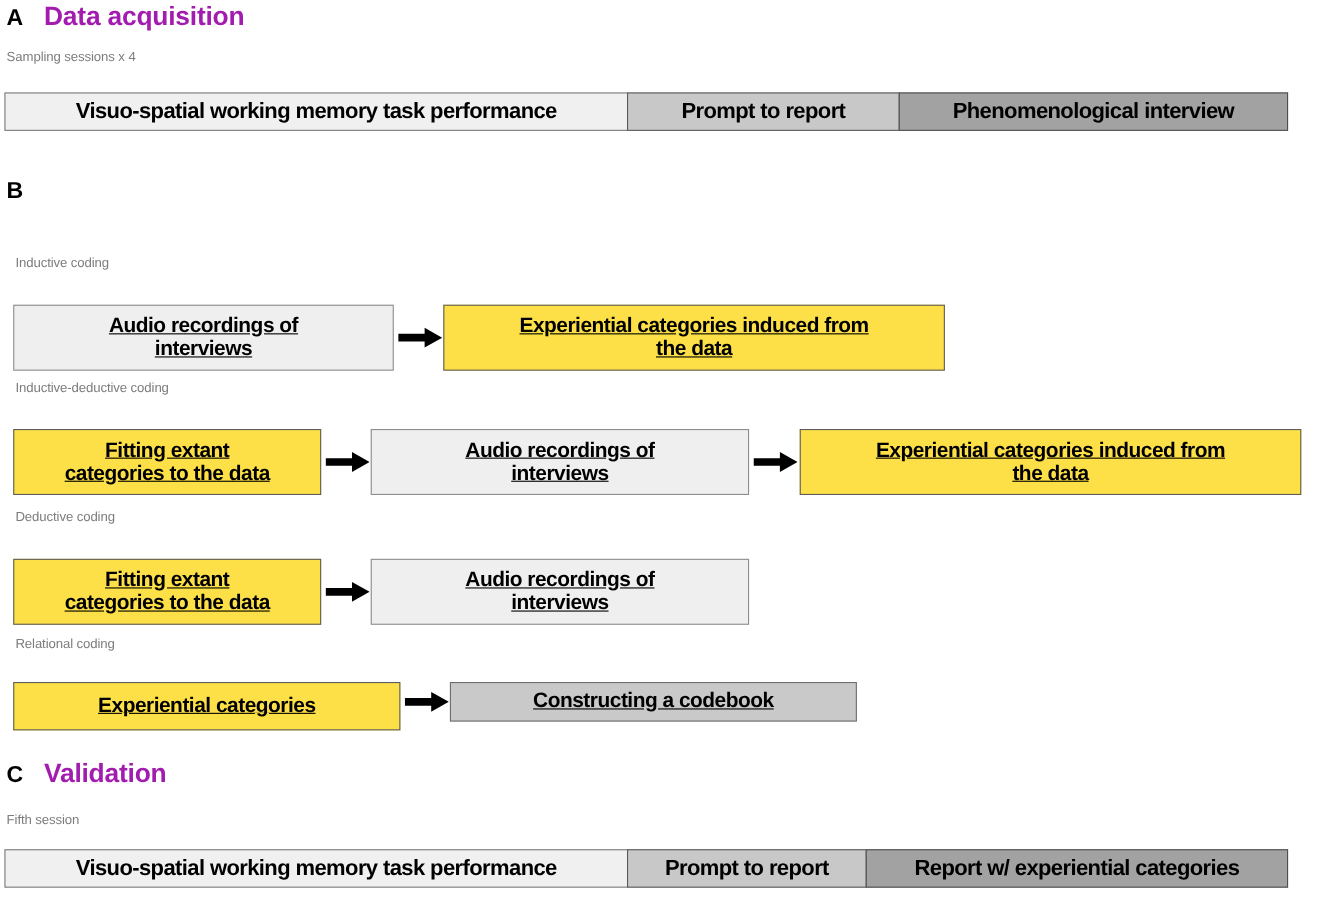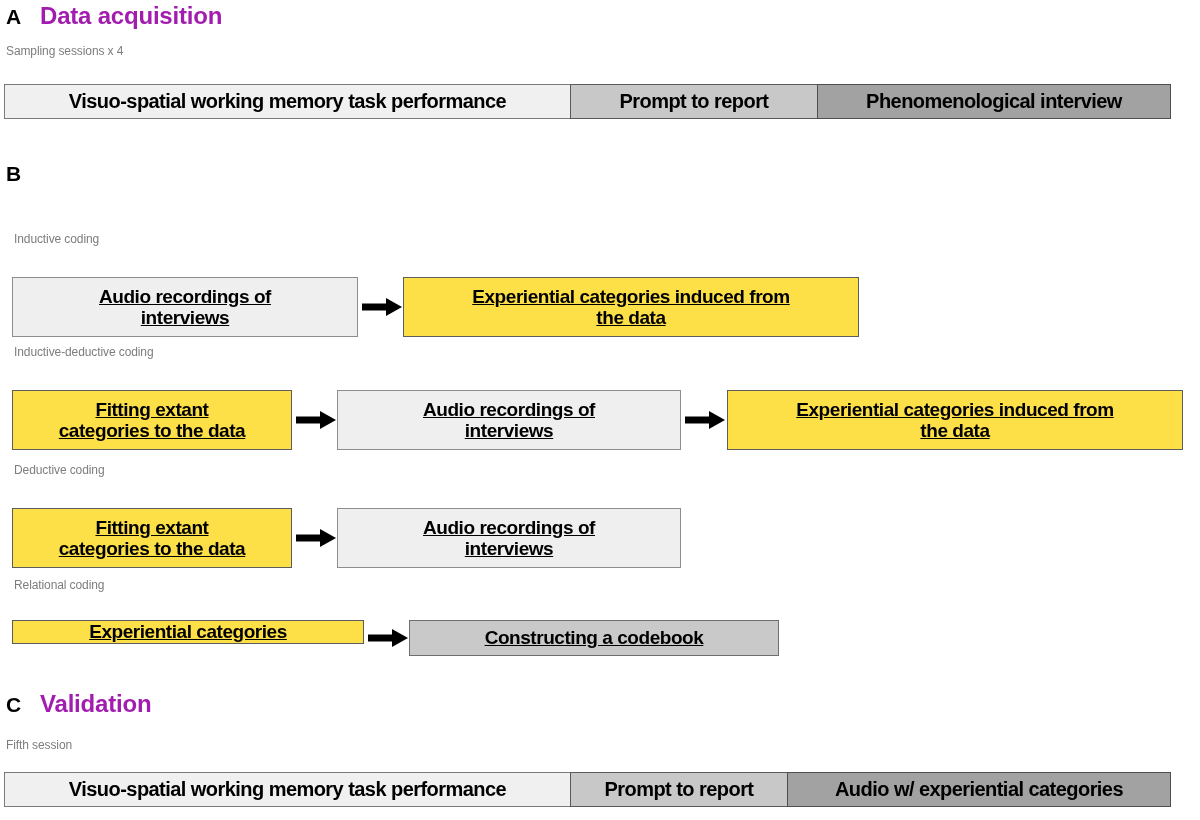--- a/index.html
+++ b/index.html
@@ -160,35 +160,35 @@
     <line x1="0" y1="10" x2="27" y2="10" stroke="#000" stroke-width="7"></line>
     <polygon points="24,1 40,10 24,19" fill="#000"></polygon>
   </svg>
 </div>
 
 <div class="abs box light" style="left:337px; top:508px; width:344px; height:60px;">Audio recordings of
 interviews</div>
 
 <div class="abs sub-head" style="left:14px; top:578px;">Relational coding</div>
 
-<div class="abs box dark" style="left:12px; top:620px; width:352px; height:24px;">Experiential categories</div>
+<div class="abs box dark" style="left:12px; top:620px; width:352px; height:44px;">Experiential categories</div>
 
 <div class="arrow" style="left:368px; top:628px;">
   <svg width="40" height="20" viewBox="0 0 40 20">
     <line x1="0" y1="10" x2="27" y2="10" stroke="#000" stroke-width="7"></line>
     <polygon points="24,1 40,10 24,19" fill="#000"></polygon>
   </svg>
 </div>
 
 <div class="abs box medium" style="left:409px; top:620px; width:370px; height:36px;">Constructing a codebook</div>
 
 <div class="abs sec-head" style="left:6px; top:690px;">
   <span class="sec-letter">C</span>
   <span class="sec-title">Validation</span>
 </div>
 
 <div class="abs sub-head" style="left:6px; top:738px;">Fifth session</div>
 
 <div class="abs" style="left:4px; top:772px; width:1168px; height:35px; display:flex;">
   <div class="bar-seg light" style="width:567px;">Visuo-spatial working memory task performance</div>
   <div class="bar-seg medium" style="width:218px; margin-left:-1px;">Prompt to report</div>
-  <div class="bar-seg dark" style="width:384px; margin-left:-1px;">Audio w/ experiential categories</div>
+  <div class="bar-seg dark" style="width:384px; margin-left:-1px;">Report w/ experiential categories</div>
 </div>
 
 </body></html>

